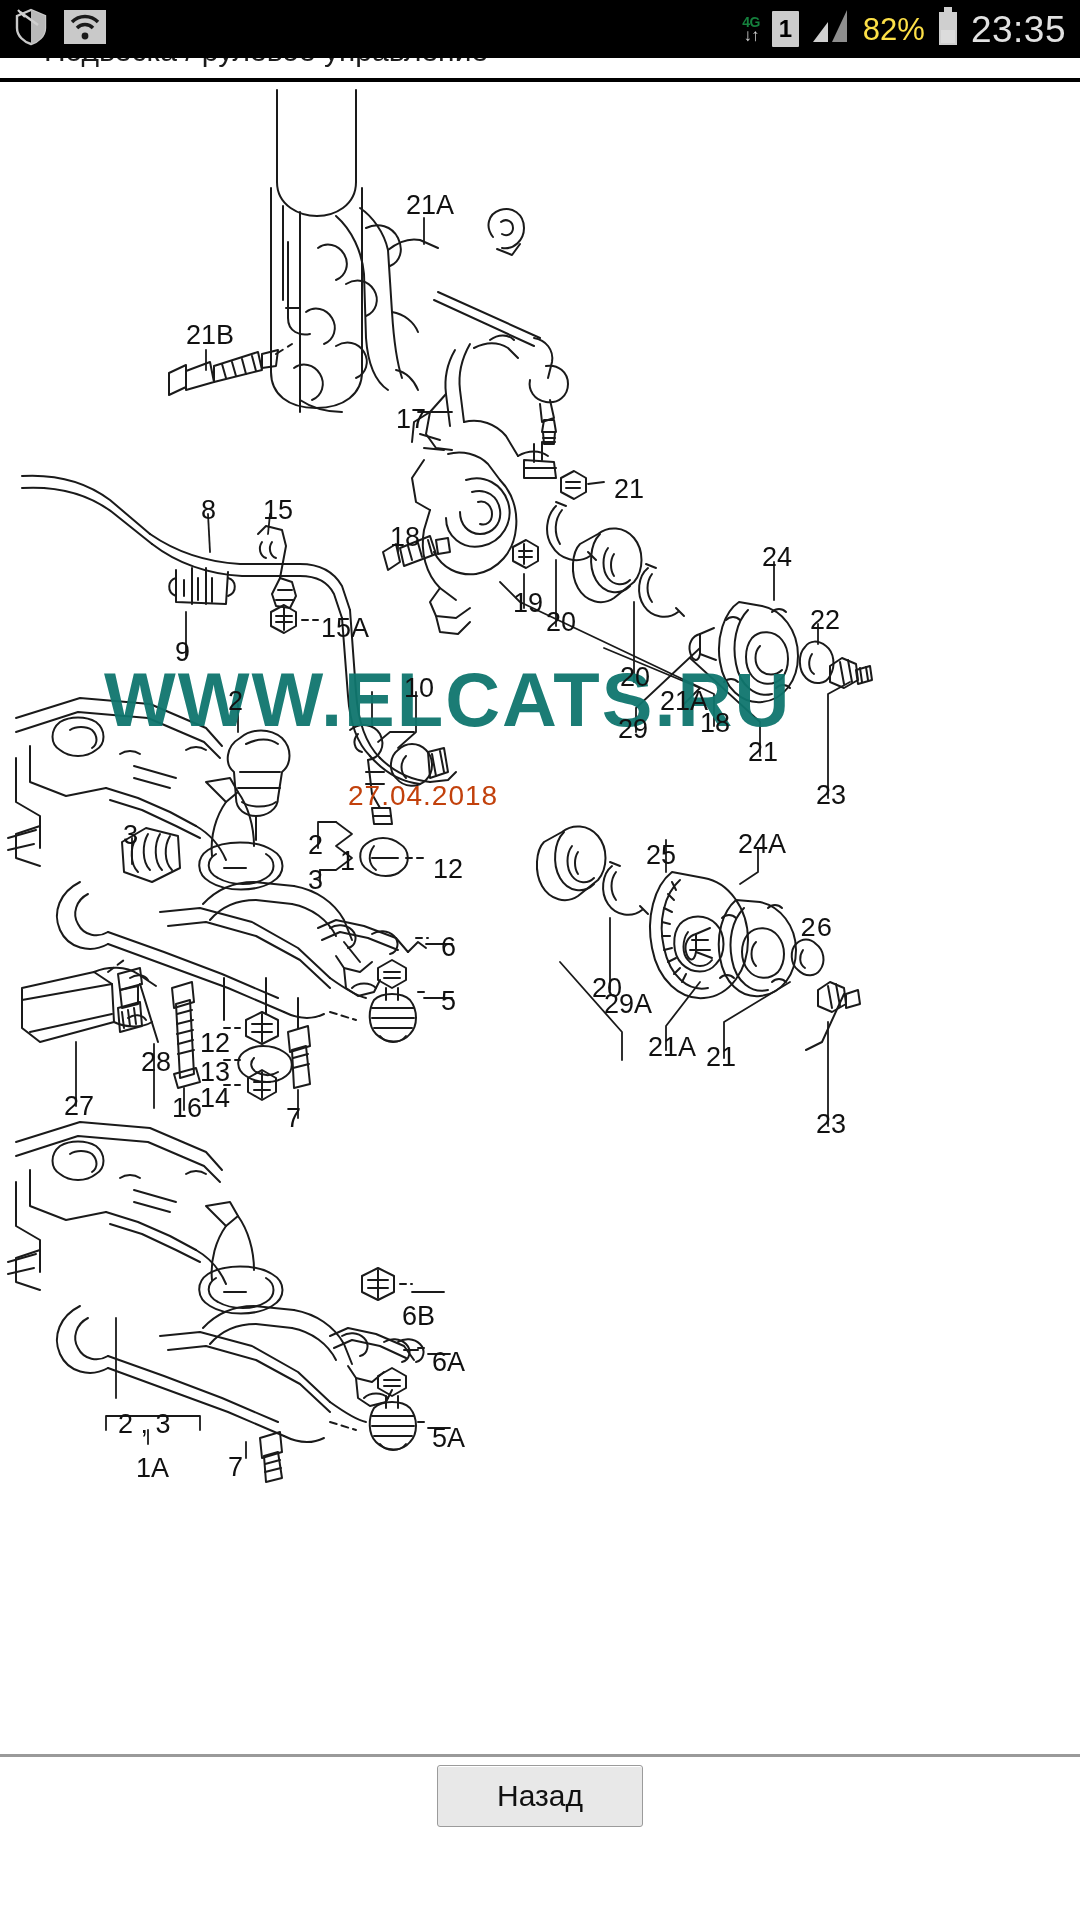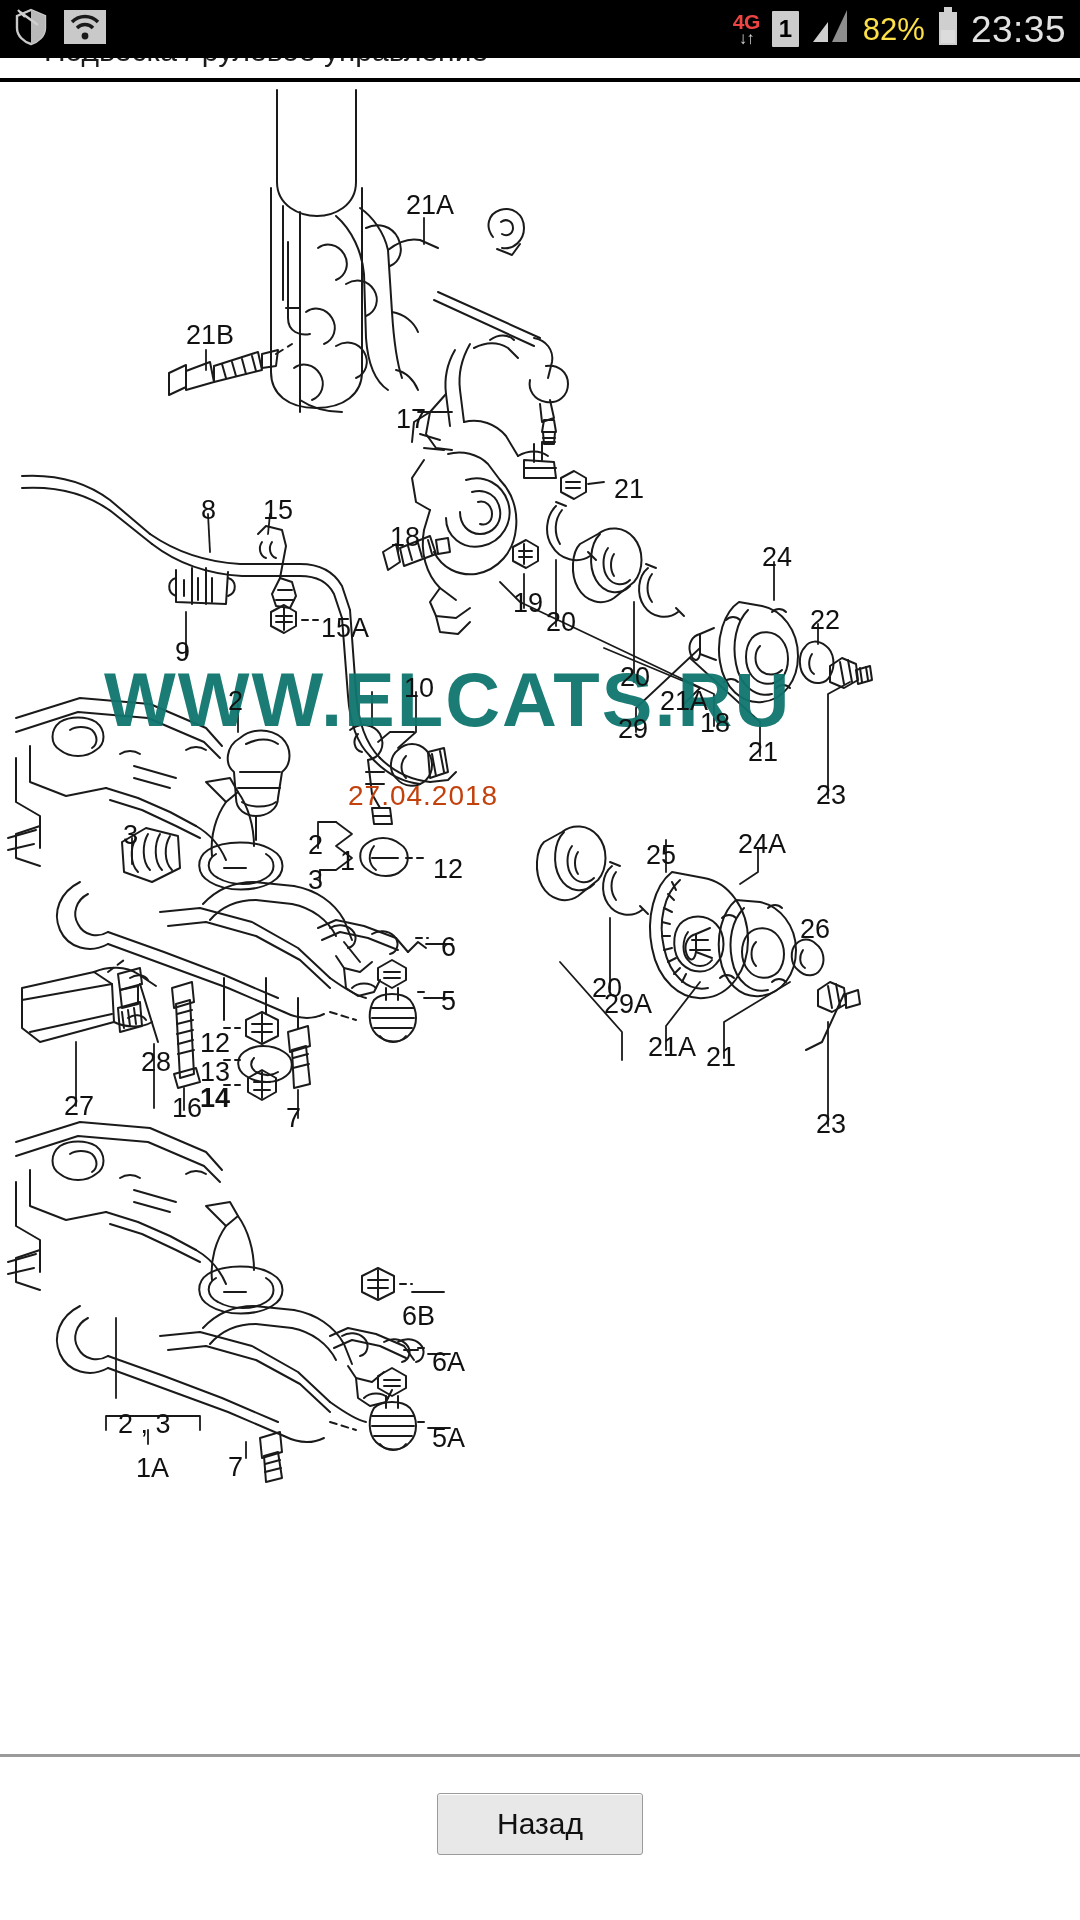--- a/index.html
+++ b/index.html
@@ -59,22 +59,22 @@
     letter-spacing: 0.5px;
   }
   .net-badge {
     display: flex;
     flex-direction: column;
     align-items: center;
     justify-content: center;
     line-height: 1;
   }
   .net-badge .g {
-    color: #ef4444;
-    font-size: 21px;
+    color: #15803d;
+    font-size: 14px;
     font-weight: bold;
     letter-spacing: -0.5px;
   }
   .net-badge .arrows {
     color: #d8d8d8;
     font-size: 17px;
     margin-top: -2px;
     letter-spacing: -1px;
   }
   .sim-box {
@@ -182,21 +182,21 @@
   #footer {
     position: absolute;
     left: 0;
     top: 1757px;
     width: 1080px;
     height: 131px;
     background: #ffffff;
     display: flex;
     align-items: flex-start;
     justify-content: center;
-    padding-top: 36px;
+    padding-top: 8px;
     box-sizing: border-box;
   }
   #back-button {
     min-width: 148px;
     padding: 13px 28px;
     background: #e8e8e8;
     border: 1px solid #9b9b9b;
     border-radius: 3px;
     font-size: 30px;
     color: #111111;
@@ -695,31 +695,31 @@
         <div class="lbl" style="left: 618px; top: 632px;">29</div>
         <div class="lbl" style="left: 748px; top: 655px;">21</div>
         <div class="lbl" style="left: 816px; top: 698px;">23</div>
         <div class="lbl" style="left: 123px; top: 738px;">3</div>
         <div class="lbl" style="left: 308px; top: 748px;">2</div>
         <div class="lbl" style="left: 340px; top: 764px;">1</div>
         <div class="lbl" style="left: 646px; top: 758px;">25</div>
         <div class="lbl" style="left: 738px; top: 747px;">24A</div>
         <div class="lbl" style="left: 308px; top: 783px;">3</div>
         <div class="lbl" style="left: 433px; top: 772px;">12</div>
-        <div class="lbl" style="left: 800px; top: 832px;">26</div>
+        <div class="lbl" style="left: 800px; top: 832px; font-family: Liberation Mono, monospace;">26</div>
         <div class="lbl" style="left: 592px; top: 891px;">20</div>
         <div class="lbl" style="left: 441px; top: 850px;">6</div>
         <div class="lbl" style="left: 441px; top: 904px;">5</div>
         <div class="lbl" style="left: 648px; top: 950px;">21A</div>
         <div class="lbl" style="left: 604px; top: 907px;">29A</div>
         <div class="lbl" style="left: 706px; top: 960px;">21</div>
         <div class="lbl" style="left: 200px; top: 946px;">12</div>
         <div class="lbl" style="left: 141px; top: 965px;">28</div>
         <div class="lbl" style="left: 200px; top: 975px;">13</div>
-        <div class="lbl" style="left: 200px; top: 1001px; font-weight: bold;">14</div>
+        <div class="lbl" style="left: 200px; top: 1001px;">14</div>
         <div class="lbl" style="left: 172px; top: 1011px;">16</div>
         <div class="lbl" style="left: 64px; top: 1009px;">27</div>
         <div class="lbl" style="left: 286px; top: 1021px;">7</div>
         <div class="lbl" style="left: 816px; top: 1027px;">23</div>
         <div class="lbl" style="left: 402px; top: 1208px; margin-top: 11px;">6B</div>
         <div class="lbl" style="left: 432px; top: 1265px;">6A</div>
         <div class="lbl" style="left: 432px; top: 1341px;">5A</div>
         <div class="lbl" style="left: 118px; top: 1327px;">2 , 3</div>
         <div class="lbl" style="left: 228px; top: 1370px;">7</div>
         <div class="lbl" style="left: 136px; top: 1371px;">1A</div>

